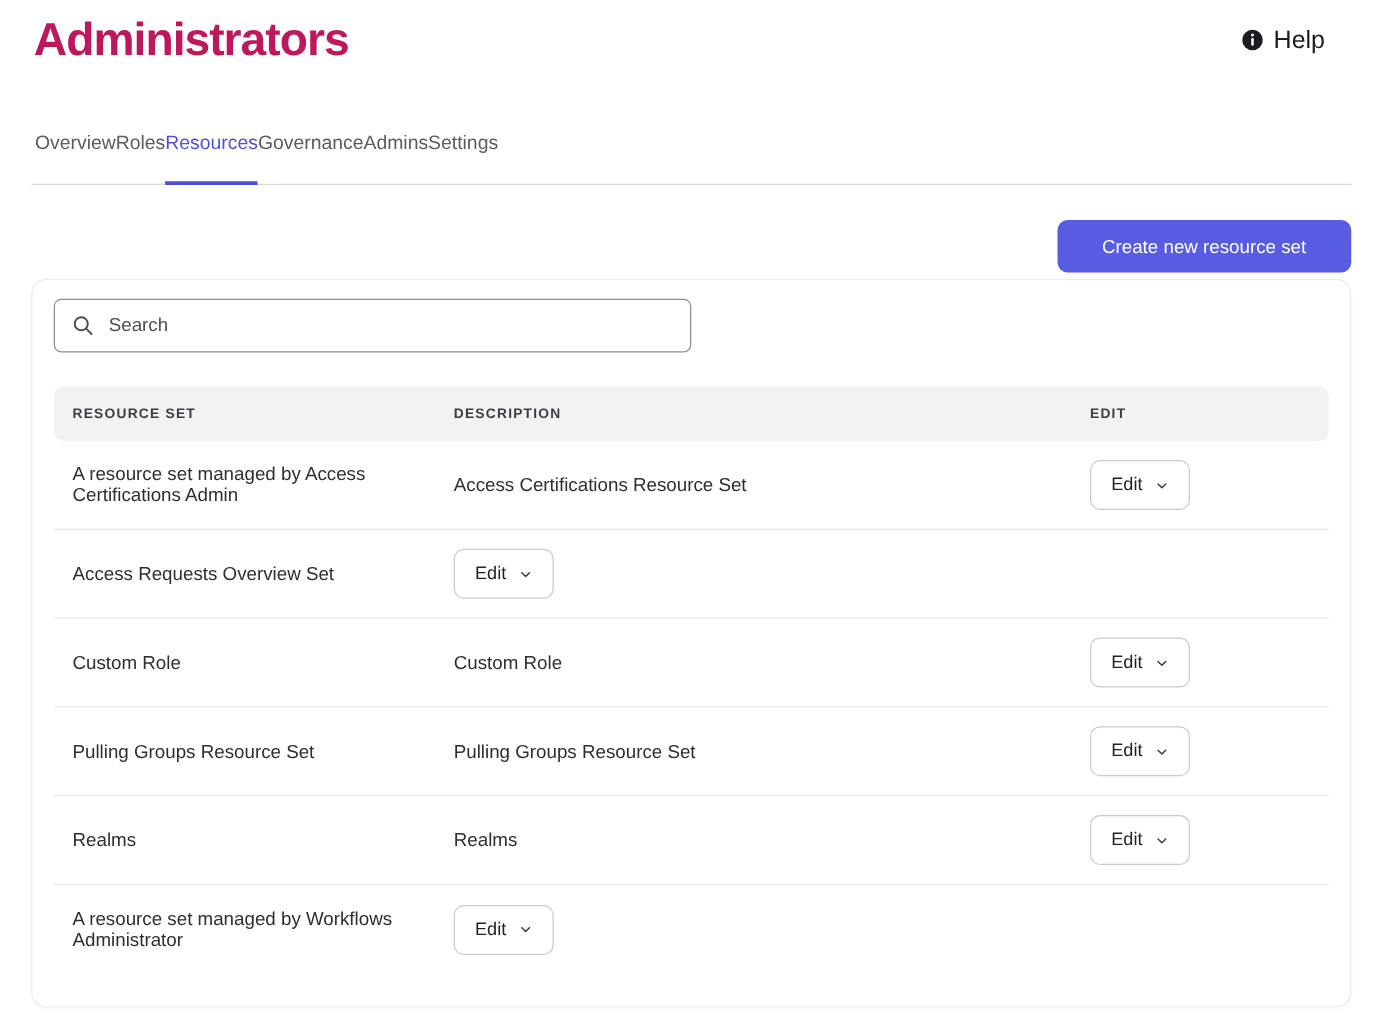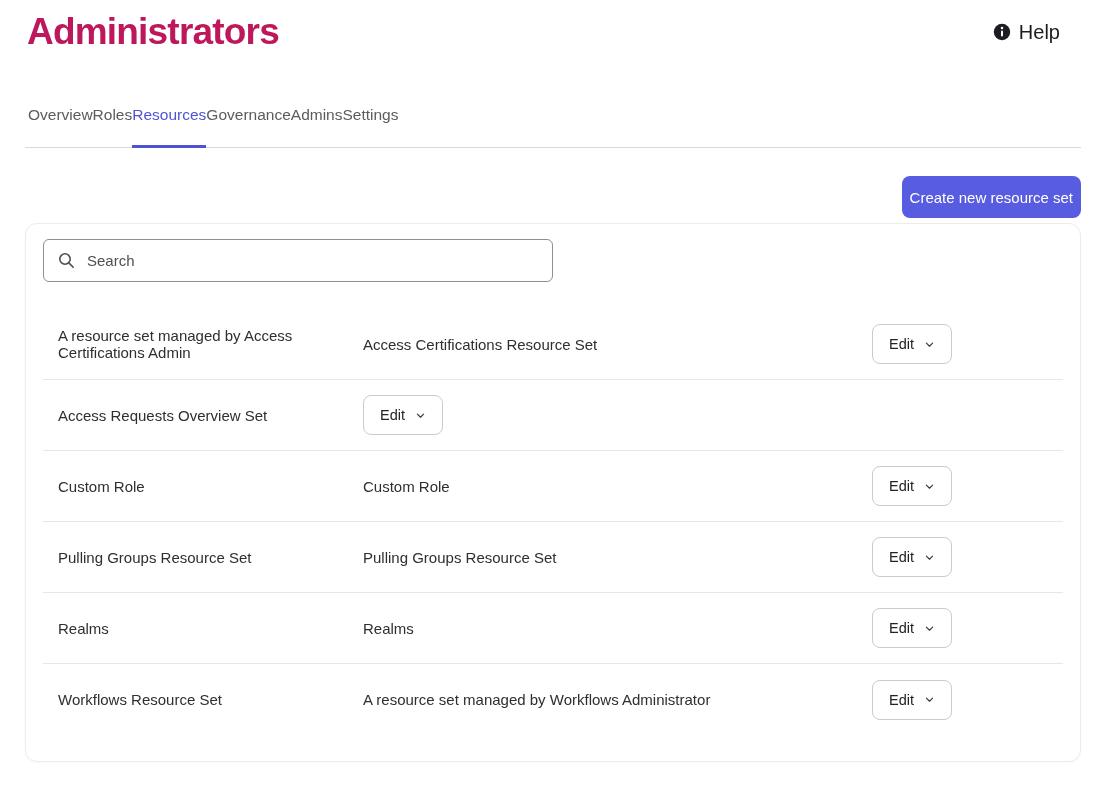--- a/index.html
+++ b/index.html
@@ -64,21 +64,21 @@
   }
 
   
   .actions{
     display:flex;
     justify-content:flex-end;
     margin:28px 36px 5px 25px;
   }
   .create-btn{
     height:42px;
-    padding:0 8px;
+    padding:0 36px;
     background:var(--accent);
     color:#ffffff;
     border:none;
     border-radius:8px;
     font-family:inherit;
     font-size:15px;
     cursor:pointer;
     margin-left:24px;
   }
 
@@ -195,20 +195,25 @@
       <svg width="17" height="17" viewBox="0 0 17 17">
         <circle cx="7" cy="7" r="5.2" fill="none" stroke="#4f4f54" stroke-width="1.6"></circle>
         <line x1="11.1" y1="11.1" x2="15.2" y2="15.2" stroke="#4f4f54" stroke-width="1.6" stroke-linecap="round"></line>
       </svg>
     </span>
     <input type="text" placeholder="Search" style="">
   </div>
 
   <div class="table">
 
+    <div class="thead">
+      <div class="th">RESOURCE SET</div>
+      <div class="th">DESCRIPTION</div>
+      <div class="th">EDIT</div>
+    </div>
 
     <div class="trow">
       <div class="td">A resource set managed by Access Certifications Admin</div>
       <div class="td">Access Certifications Resource Set</div>
       <div class="td">
         <button class="edit-btn">
           <span>Edit</span>
           <span style="display:inline-flex;">
             <svg width="11" height="11" viewBox="0 0 16 16">
                 <path d="M3.5 6 L8 10.5 L12.5 6" fill="none" stroke="currentColor" stroke-width="1.7" stroke-linecap="round" stroke-linejoin="round"></path>
@@ -271,21 +276,20 @@
           <span style="display:inline-flex;">
             <svg width="11" height="11" viewBox="0 0 16 16">
                 <path d="M3.5 6 L8 10.5 L12.5 6" fill="none" stroke="currentColor" stroke-width="1.7" stroke-linecap="round" stroke-linejoin="round"></path>
               </svg>
           </span>
         </button>
       </div>
     </div>
 
     <div class="trow">
-      <div class="td">Workflows Resource Set</div>
       <div class="td">A resource set managed by Workflows Administrator</div>
       <div class="td">
         <button class="edit-btn">
           <span>Edit</span>
           <span style="display:inline-flex;">
             <svg width="11" height="11" viewBox="0 0 16 16">
                 <path d="M3.5 6 L8 10.5 L12.5 6" fill="none" stroke="currentColor" stroke-width="1.7" stroke-linecap="round" stroke-linejoin="round"></path>
               </svg>
           </span>
         </button>

